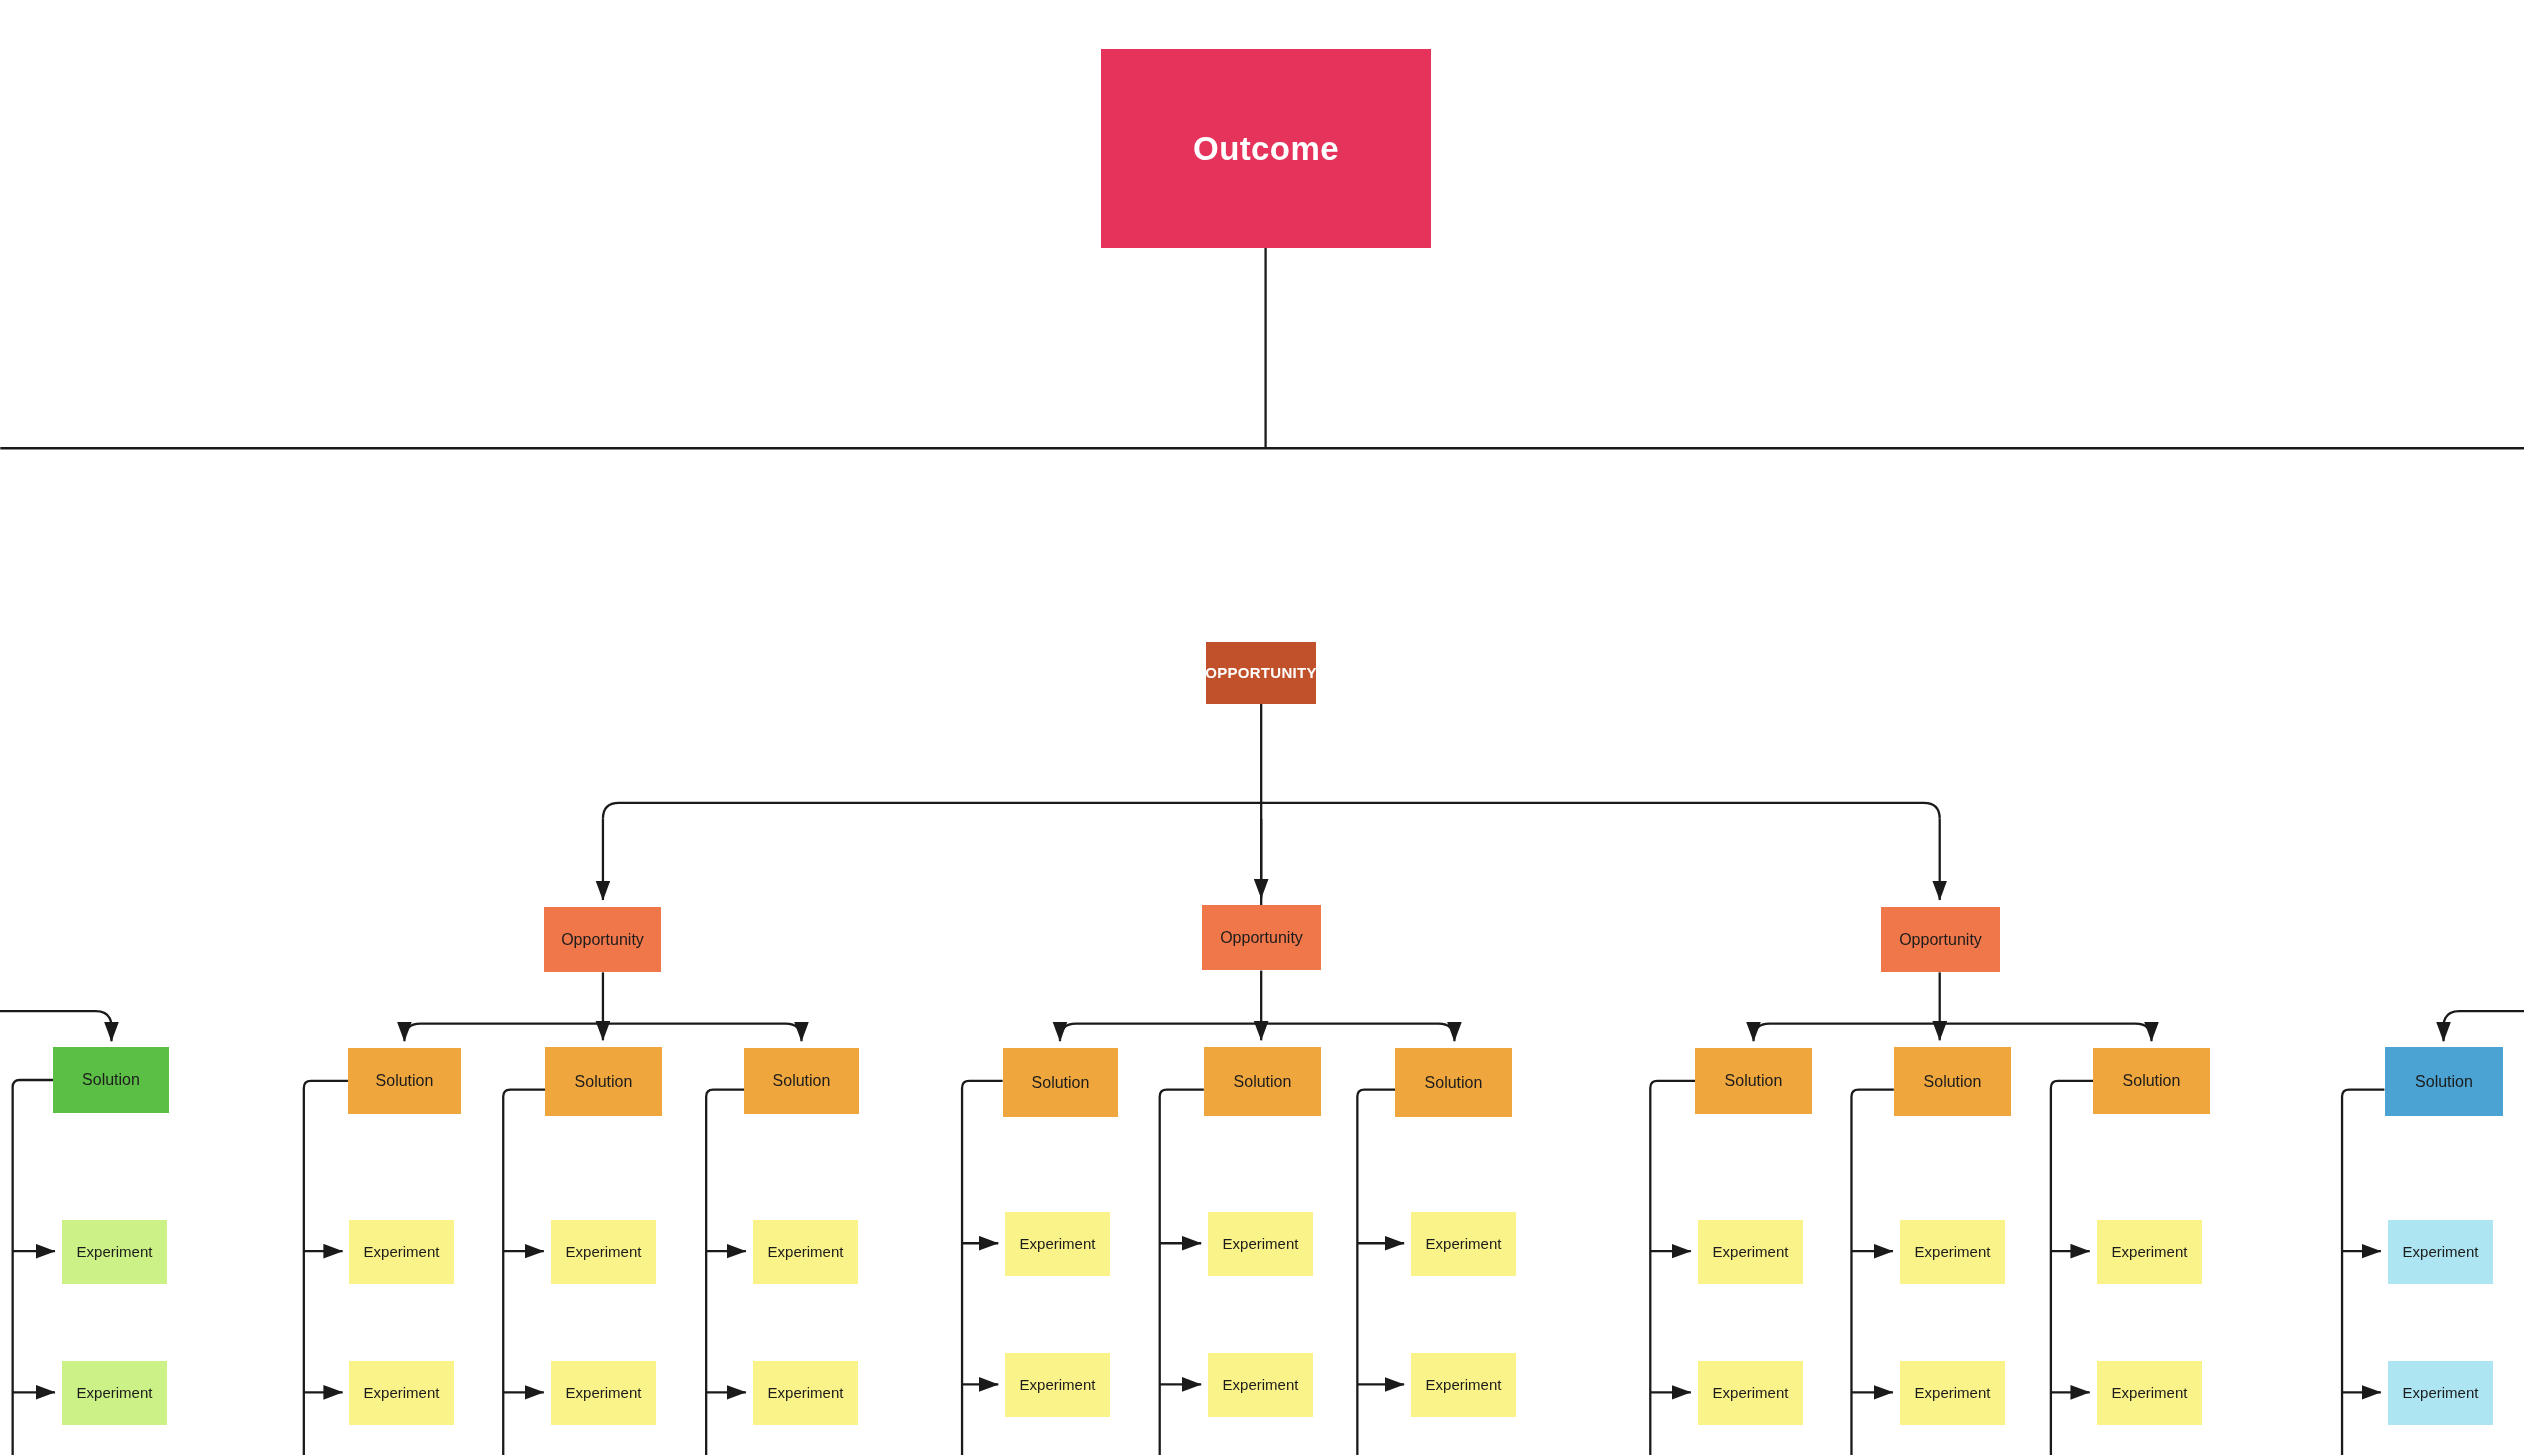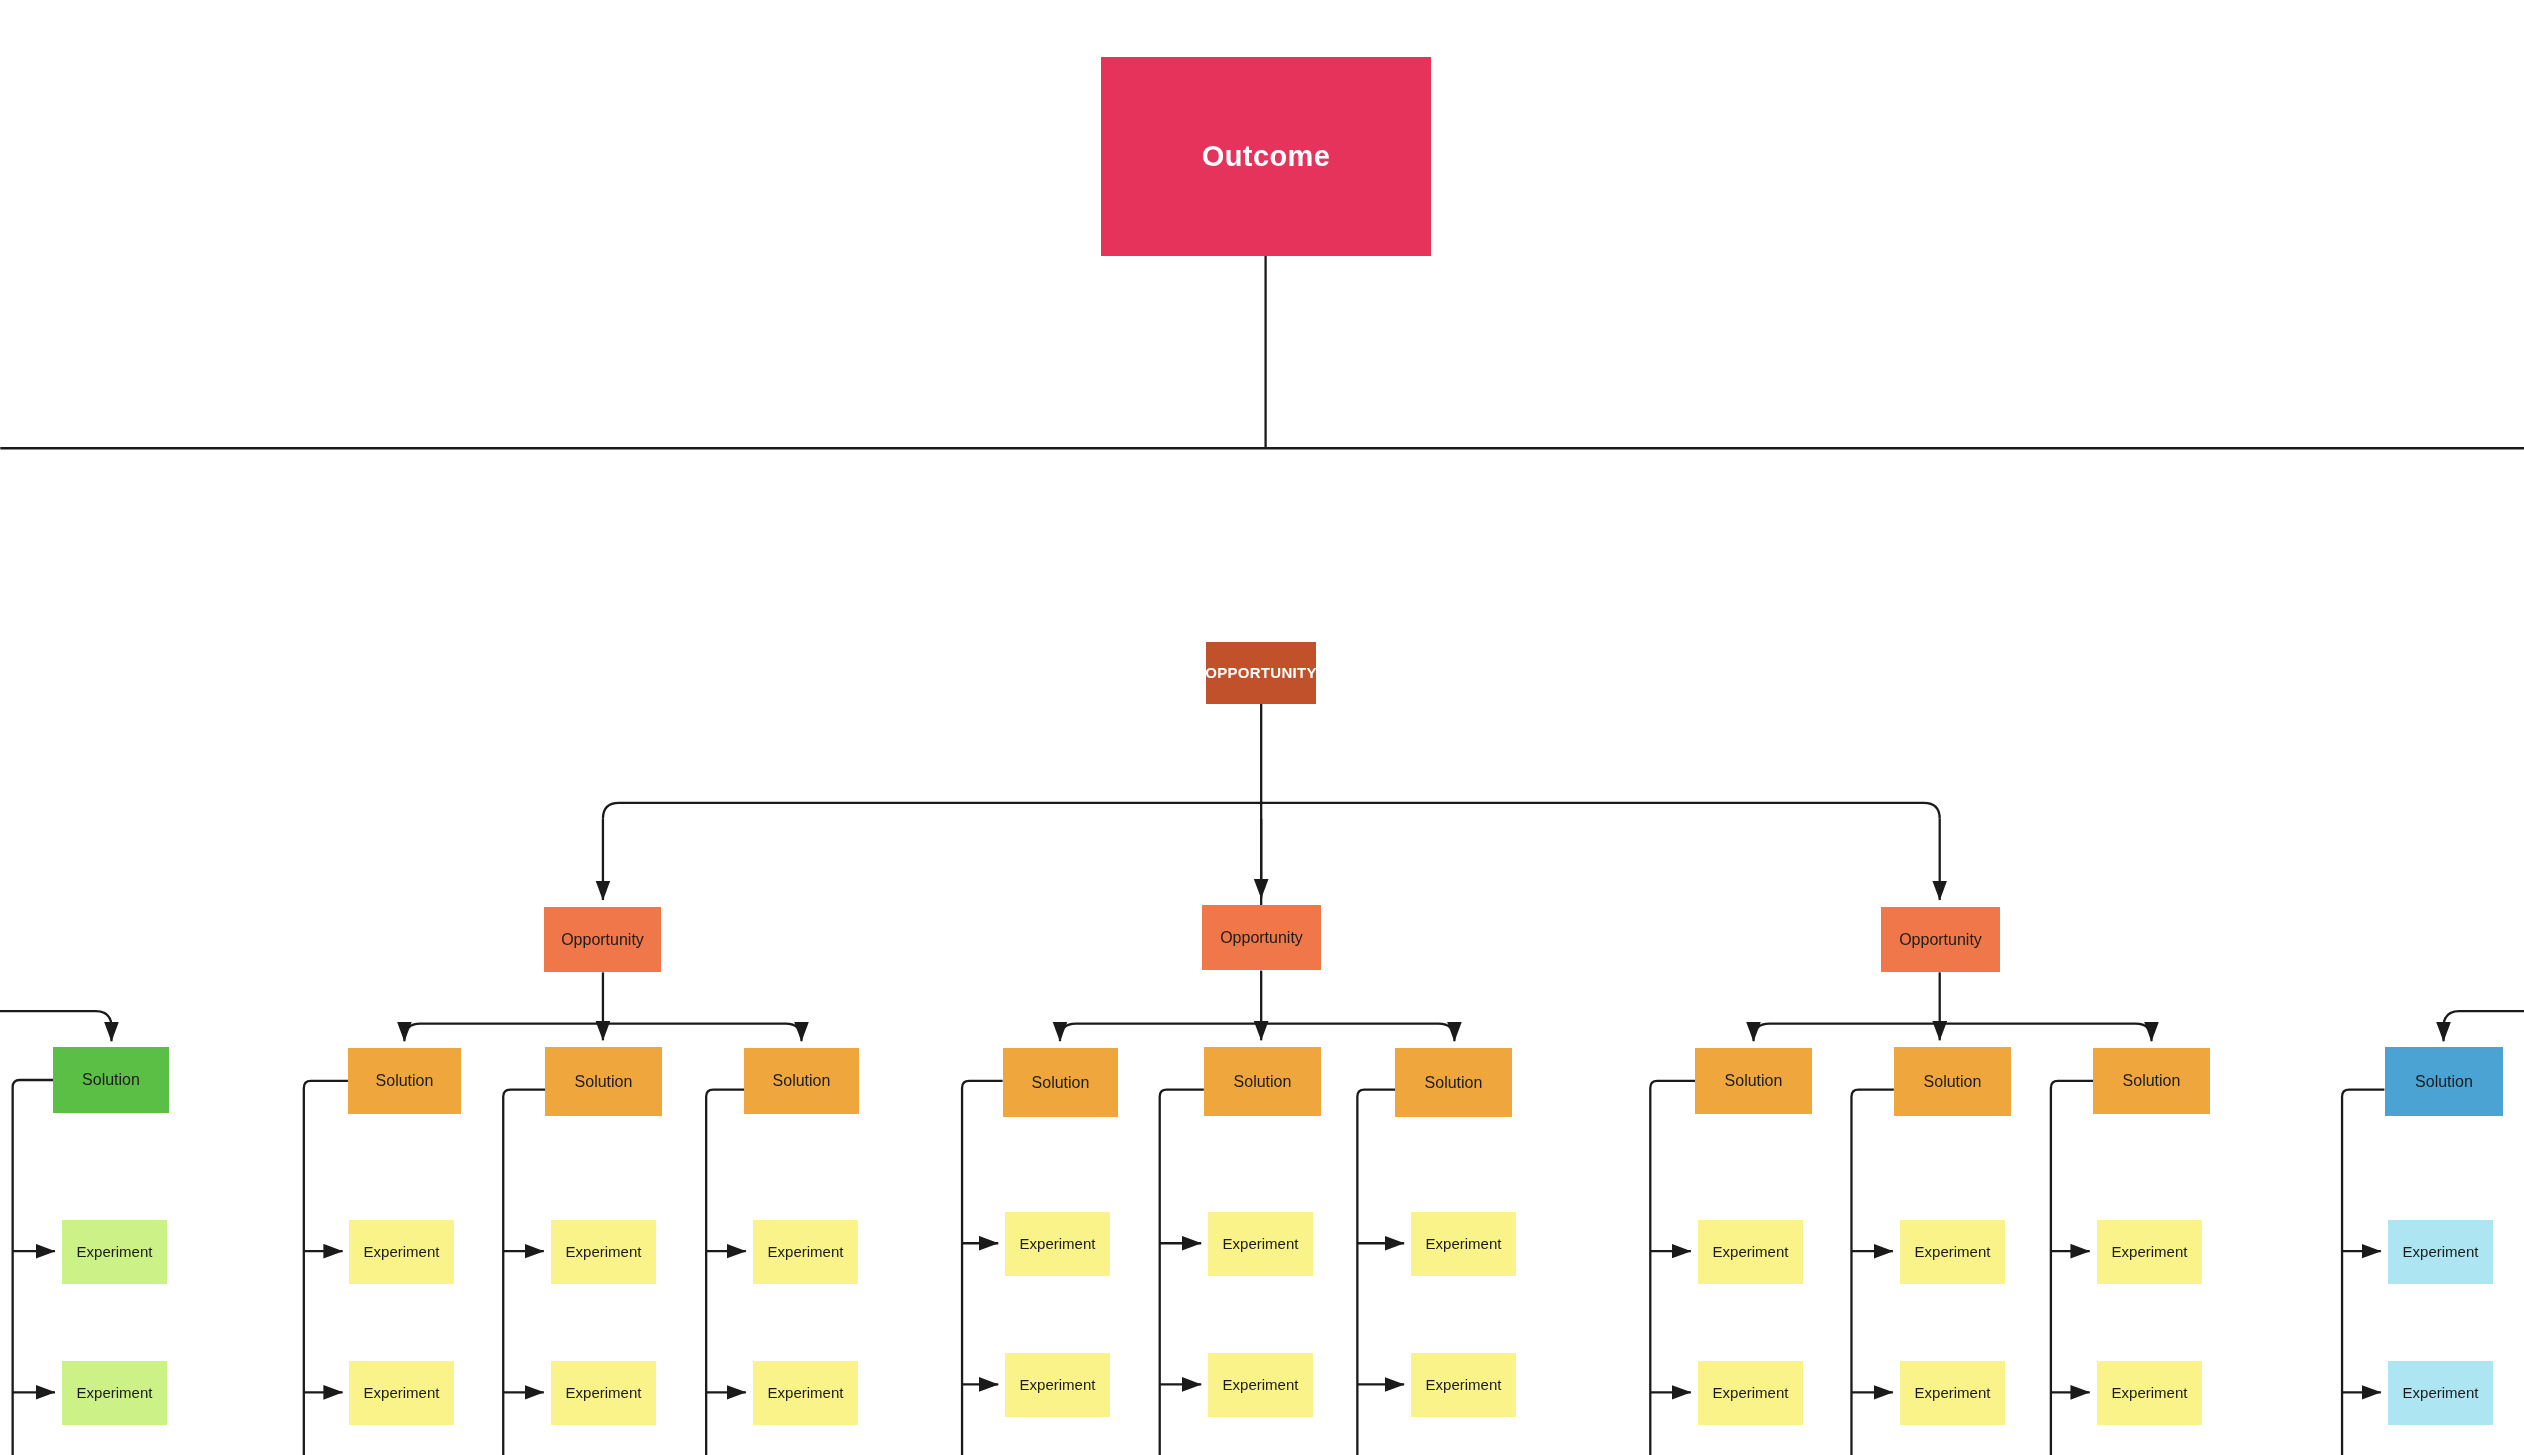--- a/index.html
+++ b/index.html
@@ -39,24 +39,23 @@
   }
   .node-label {
     display: block;
     padding: 0 3.5px;
   }
 
   
   .n-outcome {
     background: #E6335C;
     color: #ffffff;
-    font-size: 29px;
+    font-size: 33px;
     font-weight: bold;
     letter-spacing: 0.4px;
-    margin-top: 8px;
   }
   .n-opportunity-root {
     background: #C0512B;
     color: #ffffff;
     font-size: 15px;
     font-weight: bold;
     letter-spacing: 0.3px;
   }
   .n-opportunity {
     background: #F0774A;

